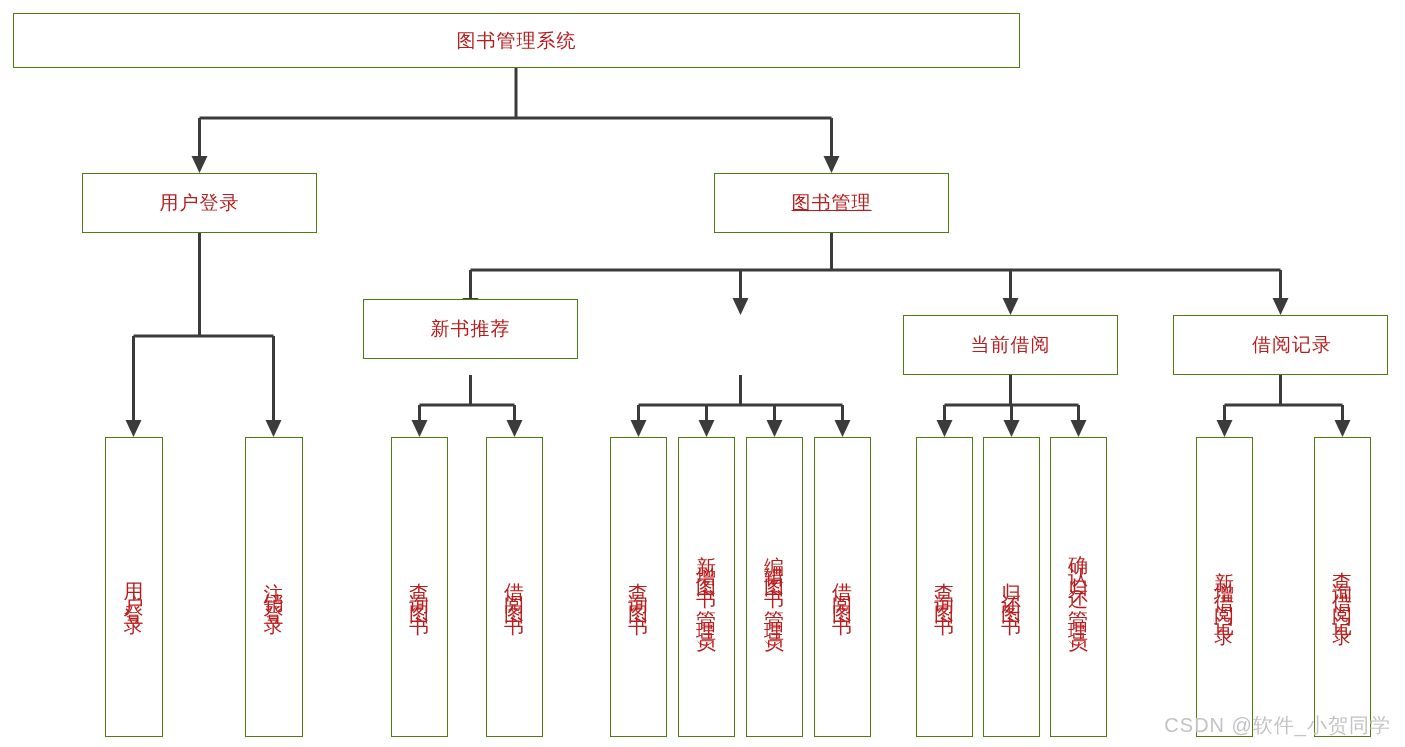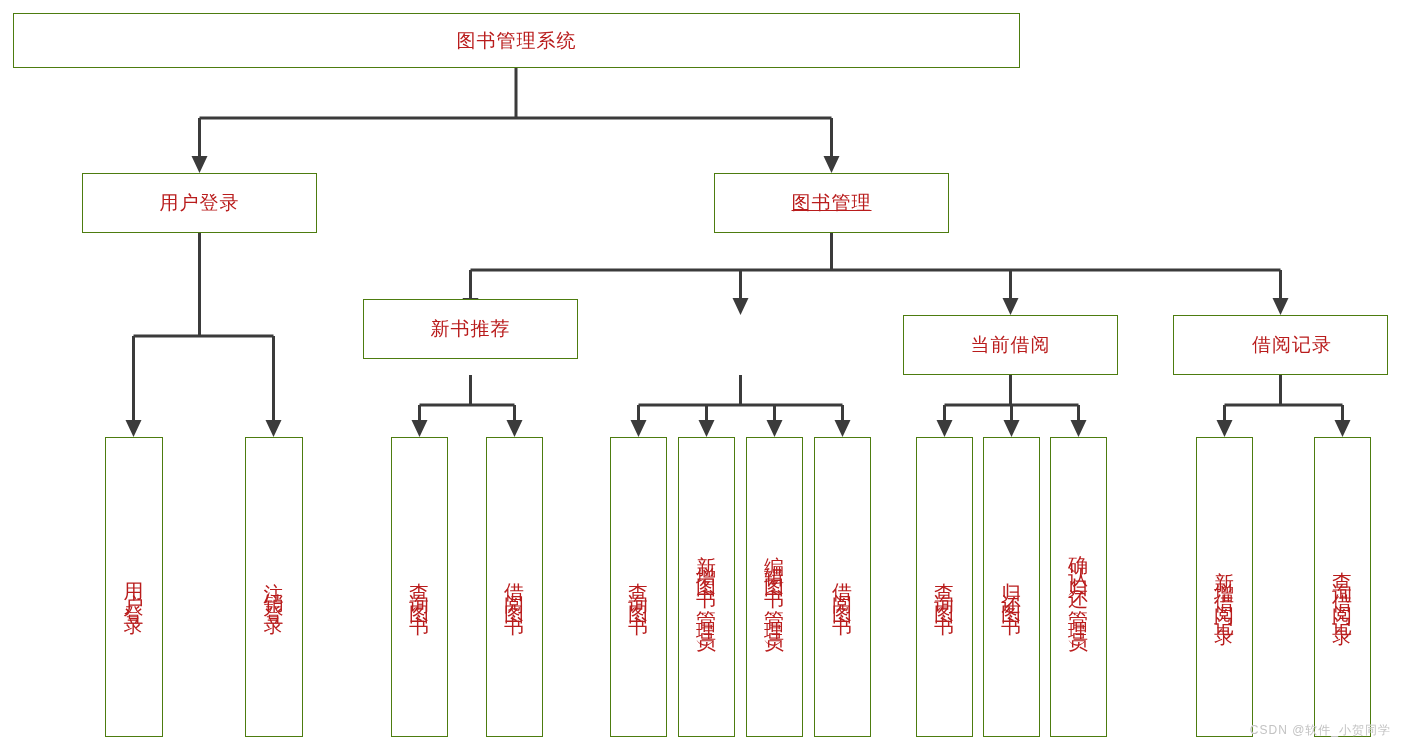--- a/index.html
+++ b/index.html
@@ -42,21 +42,21 @@
     text-orientation: mixed;
     font-size: 20px;
     letter-spacing: 11px;
     line-height: 1;
     padding-top: 4px;
   }
   .watermark {
     position: absolute;
     right: 14px;
     bottom: 8px;
-    font-size: 12px;
+    font-size: 20px;
     color: #c3c3c3;
     letter-spacing: 1px;
     z-index: 3;
     text-shadow: 0 0 1px #ffffff;
     white-space: nowrap;
   }
 </style>
 </head>
 <body>
 

